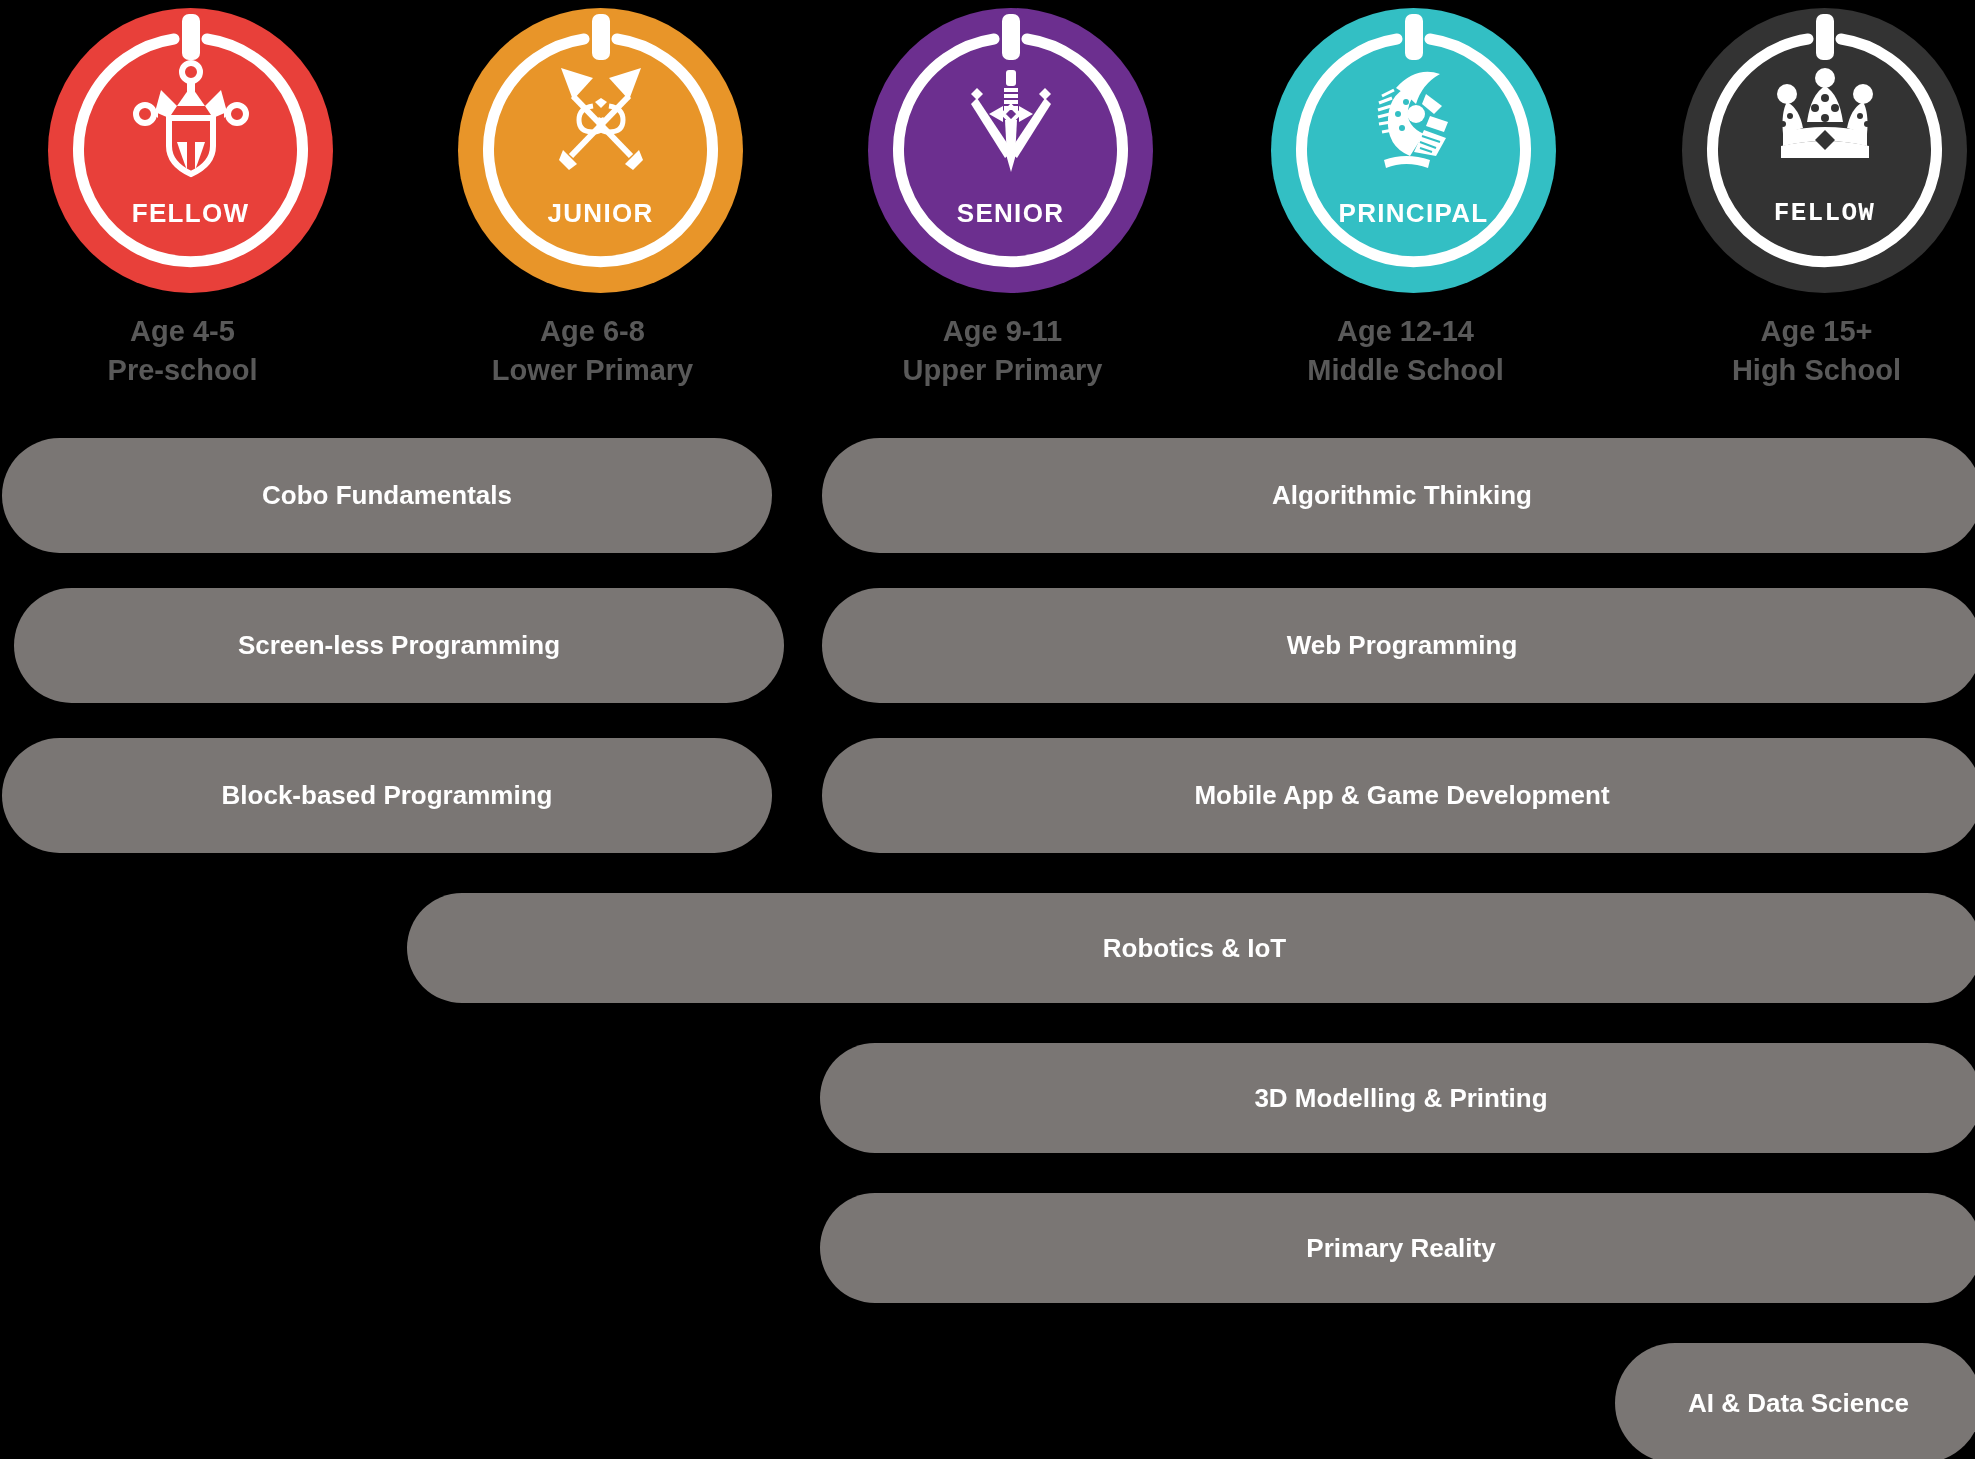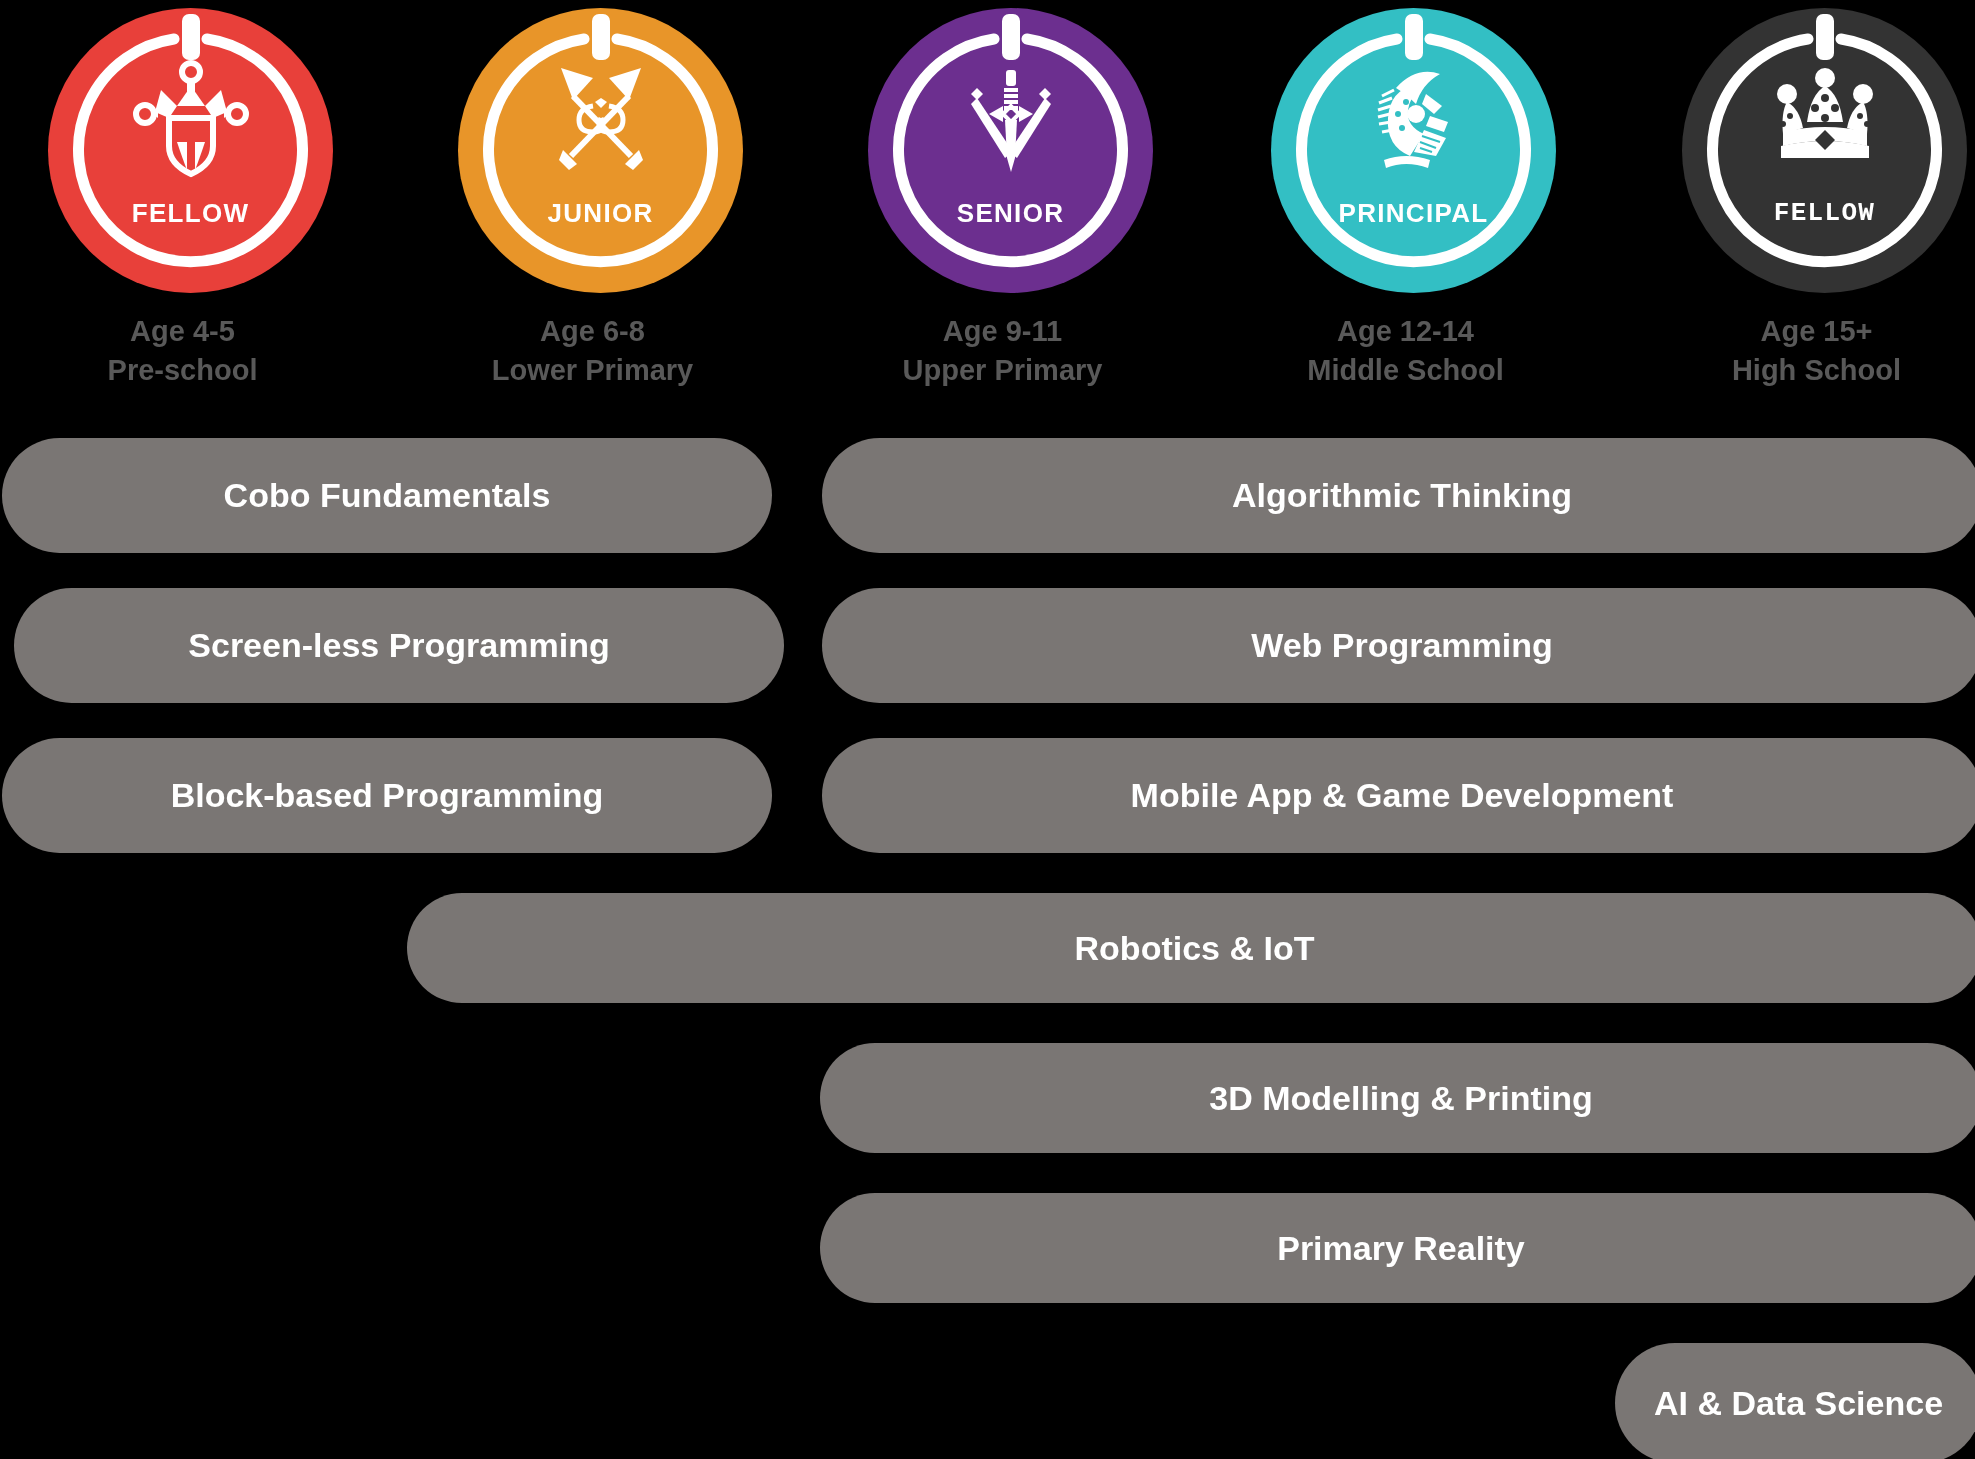--- a/index.html
+++ b/index.html
@@ -106,21 +106,21 @@
     background: #7a7674;
     border-radius: 999px;
     display: flex;
     align-items: center;
     justify-content: center;
     box-sizing: border-box;
   }
   .bar-label {
     color: #ffffff;
     font-weight: bold;
-    font-size: 34px;
+    font-size: 26px;
     white-space: nowrap;
     text-align: center;
   }
 </style>
 </head>
 <body>
 
 <div id="canvas">
 
   <div class="badge-row">

